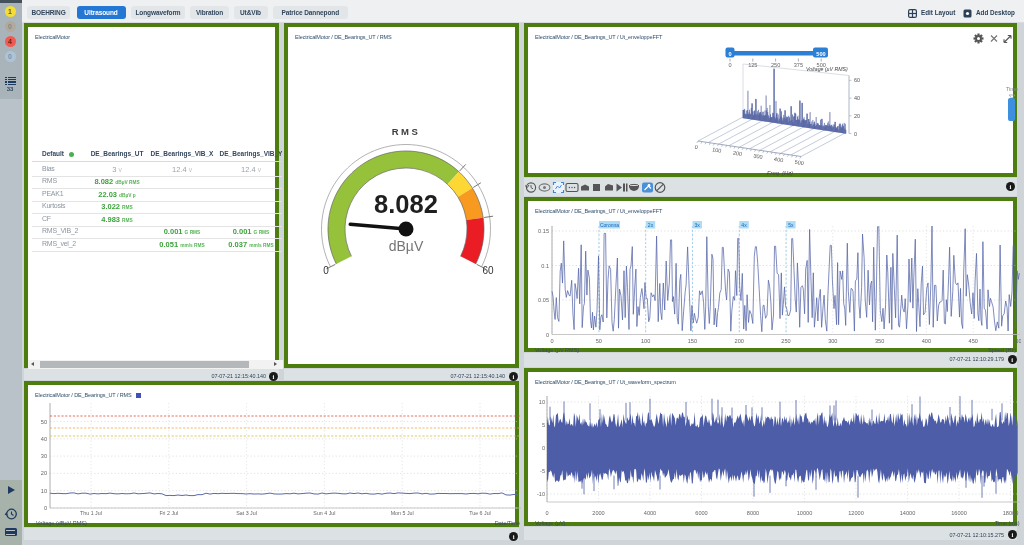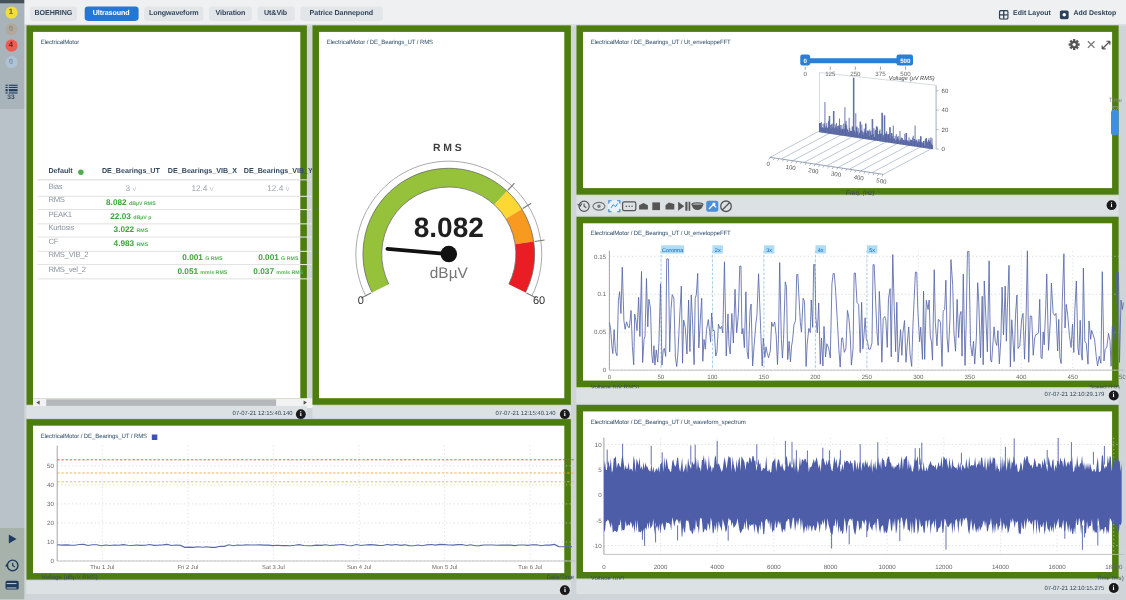--- a/index.html
+++ b/index.html
@@ -1,17 +1,17 @@
 <!DOCTYPE html>
 <html><head><meta charset="utf-8">
 <style>
 * { margin:0; padding:0; box-sizing:border-box; }
 html,body { width:1024px; height:545px; overflow:hidden; font-family:"Liberation Sans",sans-serif; }
 body { background:#ced4d8; position:relative; }
-.panel { position:absolute; background:#fff; border:6px solid #4d7c0f; }
+.panel { position:absolute; background:#fff; border:4px solid #4d7c0f; }
 .ptitle { position:absolute; left:7px; top:7px; font-size:5.5px; letter-spacing:-0.1px; color:#2e4d6b; white-space:nowrap; }
 </style></head>
 <body>
 <div style="position:absolute;left:22px;top:0;width:1002px;height:23px;background:#eef0f1;border-bottom:1px solid #d8dcde"></div>
 <div style="position:absolute;left:27px;top:6px;width:43px;height:13px;background:#e3e6e9;border-radius:3px;color:#31465c;font-size:6.5px;font-weight:bold;letter-spacing:-0.1px;text-align:center;line-height:13px;white-space:nowrap">BOEHRING</div>
 <div style="position:absolute;left:76.5px;top:6px;width:49px;height:13px;background:#2577d4;border-radius:3px;color:#fff;font-size:6.5px;font-weight:bold;letter-spacing:-0.1px;text-align:center;line-height:13px;white-space:nowrap">Ultrasound</div>
 <div style="position:absolute;left:131px;top:6px;width:54px;height:13px;background:#e3e6e9;border-radius:3px;color:#31465c;font-size:6.5px;font-weight:bold;letter-spacing:-0.1px;text-align:center;line-height:13px;white-space:nowrap">Longwaveform</div>
 <div style="position:absolute;left:190px;top:6px;width:39px;height:13px;background:#e3e6e9;border-radius:3px;color:#31465c;font-size:6.5px;font-weight:bold;letter-spacing:-0.1px;text-align:center;line-height:13px;white-space:nowrap">Vibration</div>
 <div style="position:absolute;left:233.5px;top:6px;width:34px;height:13px;background:#e3e6e9;border-radius:3px;color:#31465c;font-size:6.5px;font-weight:bold;letter-spacing:-0.1px;text-align:center;line-height:13px;white-space:nowrap">Ut&amp;Vib</div>
 <div style="position:absolute;left:273px;top:6px;width:74.5px;height:13px;background:#e3e6e9;border-radius:3px;color:#31465c;font-size:6.5px;font-weight:bold;letter-spacing:-0.1px;text-align:center;line-height:13px;white-space:nowrap">Patrice Dannepond</div>

